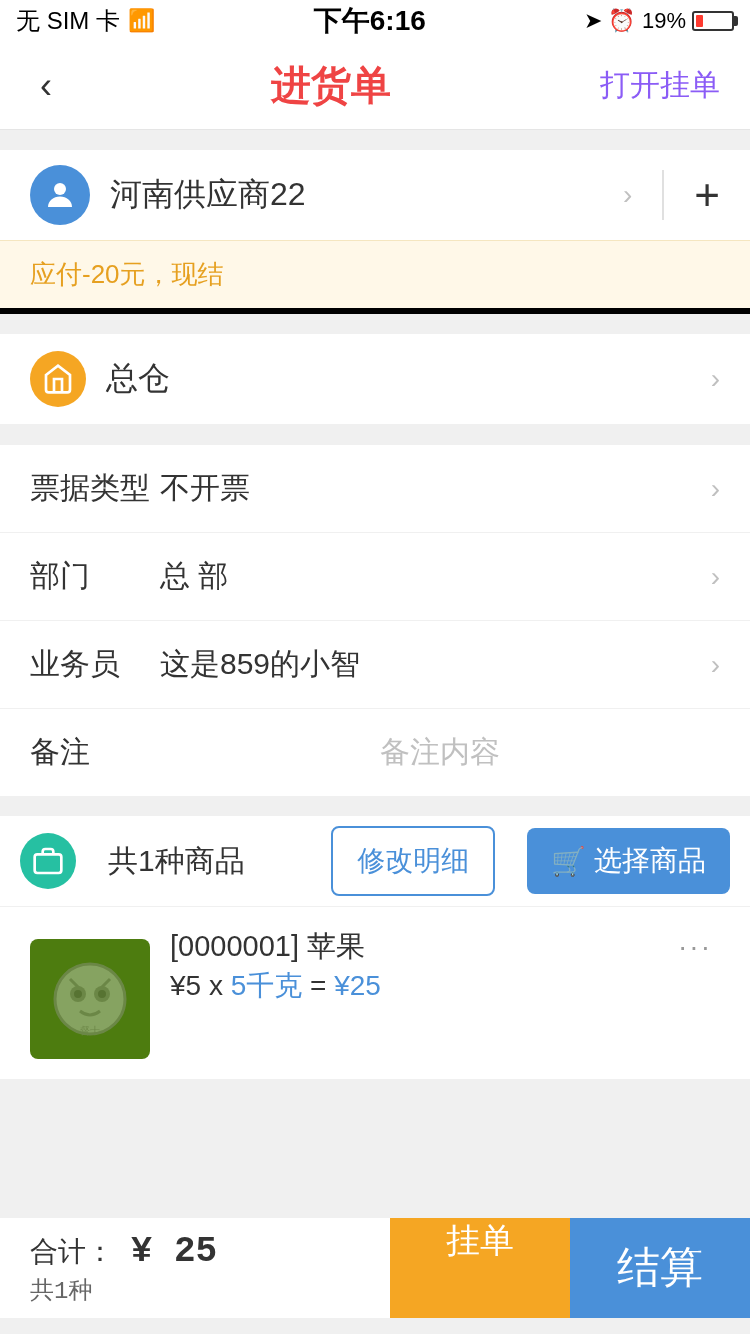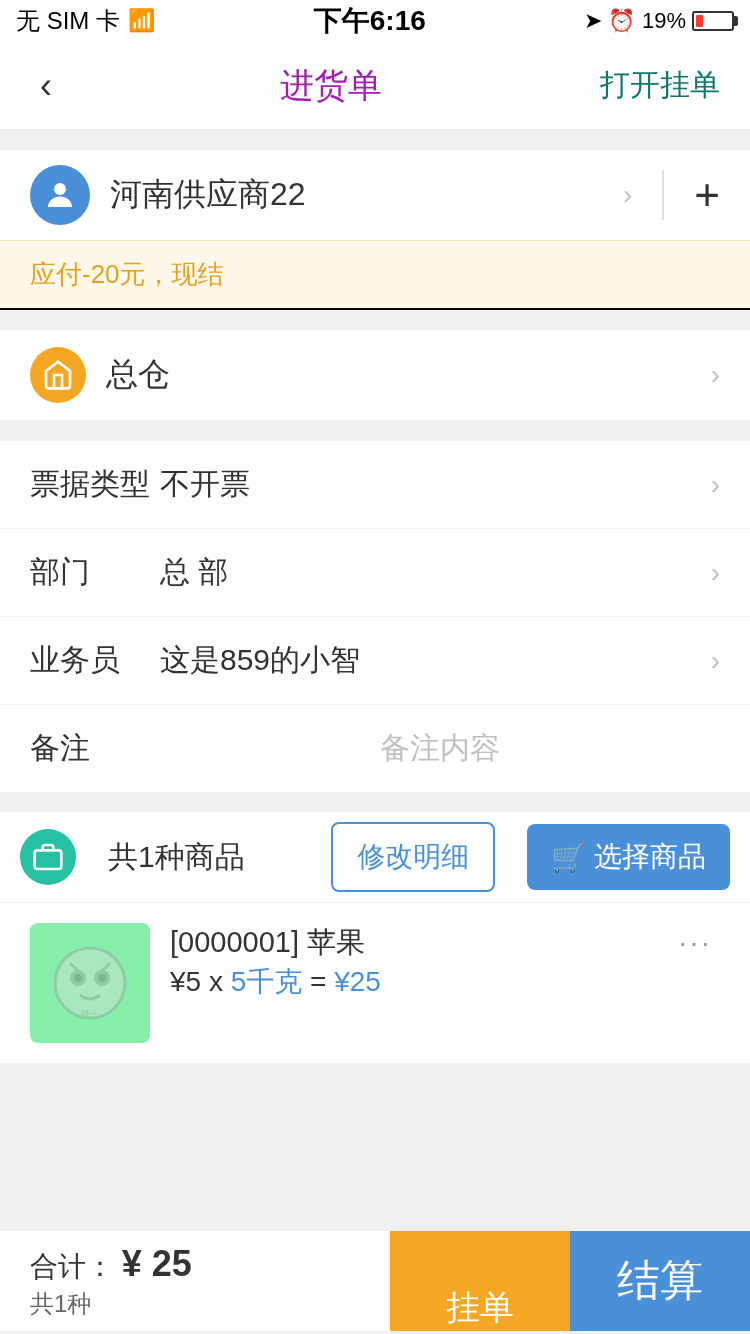--- a/index.html
+++ b/index.html
@@ -64,27 +64,27 @@
       padding: 0 30px;
       border-bottom: 1px solid #e5e5e5;
     }
     .nav-back {
       font-size: 36px;
       color: #333;
       cursor: pointer;
       padding: 10px;
     }
     .nav-title {
-      font-size: 34px;
-      font-weight: 400;
-      color: #a21caf;
+      font-size: 40px;
+      font-weight: 700;
+      color: #ef4444;
     }
     .nav-action {
       font-size: 30px;
-      color: #0f766e;
+      color: #8b5cf6;
       cursor: pointer;
     }
 
     
     .section-gap {
       height: 20px;
       background: #f0f0f0;
     }
 
     
@@ -135,21 +135,21 @@
       margin-right: 30px;
     }
 
     
     .payment-notice {
       background: #fff8e8;
       padding: 16px 30px;
       font-size: 26px;
       color: #e6a020;
       border-top: 1px solid #f5e6c0;
-      border-bottom: 2px solid #000000;
+      border-bottom: 6px solid #000000;
     }
 
     
     .warehouse-row {
       display: flex;
       align-items: center;
       padding: 0 30px;
       height: 90px;
       background: #fff;
     }
@@ -260,24 +260,25 @@
     .product-item {
       background: #fff;
       padding: 20px 30px;
       display: flex;
       align-items: flex-start;
       gap: 20px;
       border-top: 1px solid #f0f0f0;
     }
     .product-thumb {
       width: 120px; height: 120px;
-      background: #86efac;
+      background: #4d7c0f;
       border-radius: 8px;
       display: flex; align-items: center; justify-content: center;
       flex-shrink: 0;
+      margin-top: 12px;
     }
     .product-thumb-inner {
       width: 80px; height: 80px;
       opacity: 0.4;
     }
     .product-info { flex: 1; }
     .product-name {
       font-size: 29px;
       color: #333;
     }
@@ -290,24 +291,25 @@
       color: #999;
       font-size: 28px;
       cursor: pointer;
       padding: 4px 8px;
       letter-spacing: 2px;
     }
 
     
     .bottom-bar {
       position: fixed;
-      bottom: 3px;
+      bottom: 16px;
       width: 750px;
       height: 100px;
       display: flex;
+      font-family: Liberation Mono, monospace;
     }
     .total-section {
       background: #fff;
       flex: 1;
       display: flex;
       flex-direction: column;
       justify-content: center;
       padding: 0 30px;
     }
     .total-label {
@@ -323,21 +325,21 @@
     .total-unit {
       font-size: 24px;
       color: #666;
       margin-top: 2px;
     }
     .btn-pending {
       background: #f5a623;
       color: white;
       width: 180px;
       display: flex;
-      align-items: flex-end;
+      align-items: flex-start;
       justify-content: center;
       font-size: 34px;
       cursor: pointer;
     }
     .btn-checkout {
       background: #4a90d9;
       color: white;
       width: 180px;
       display: flex;
       align-items: center;

